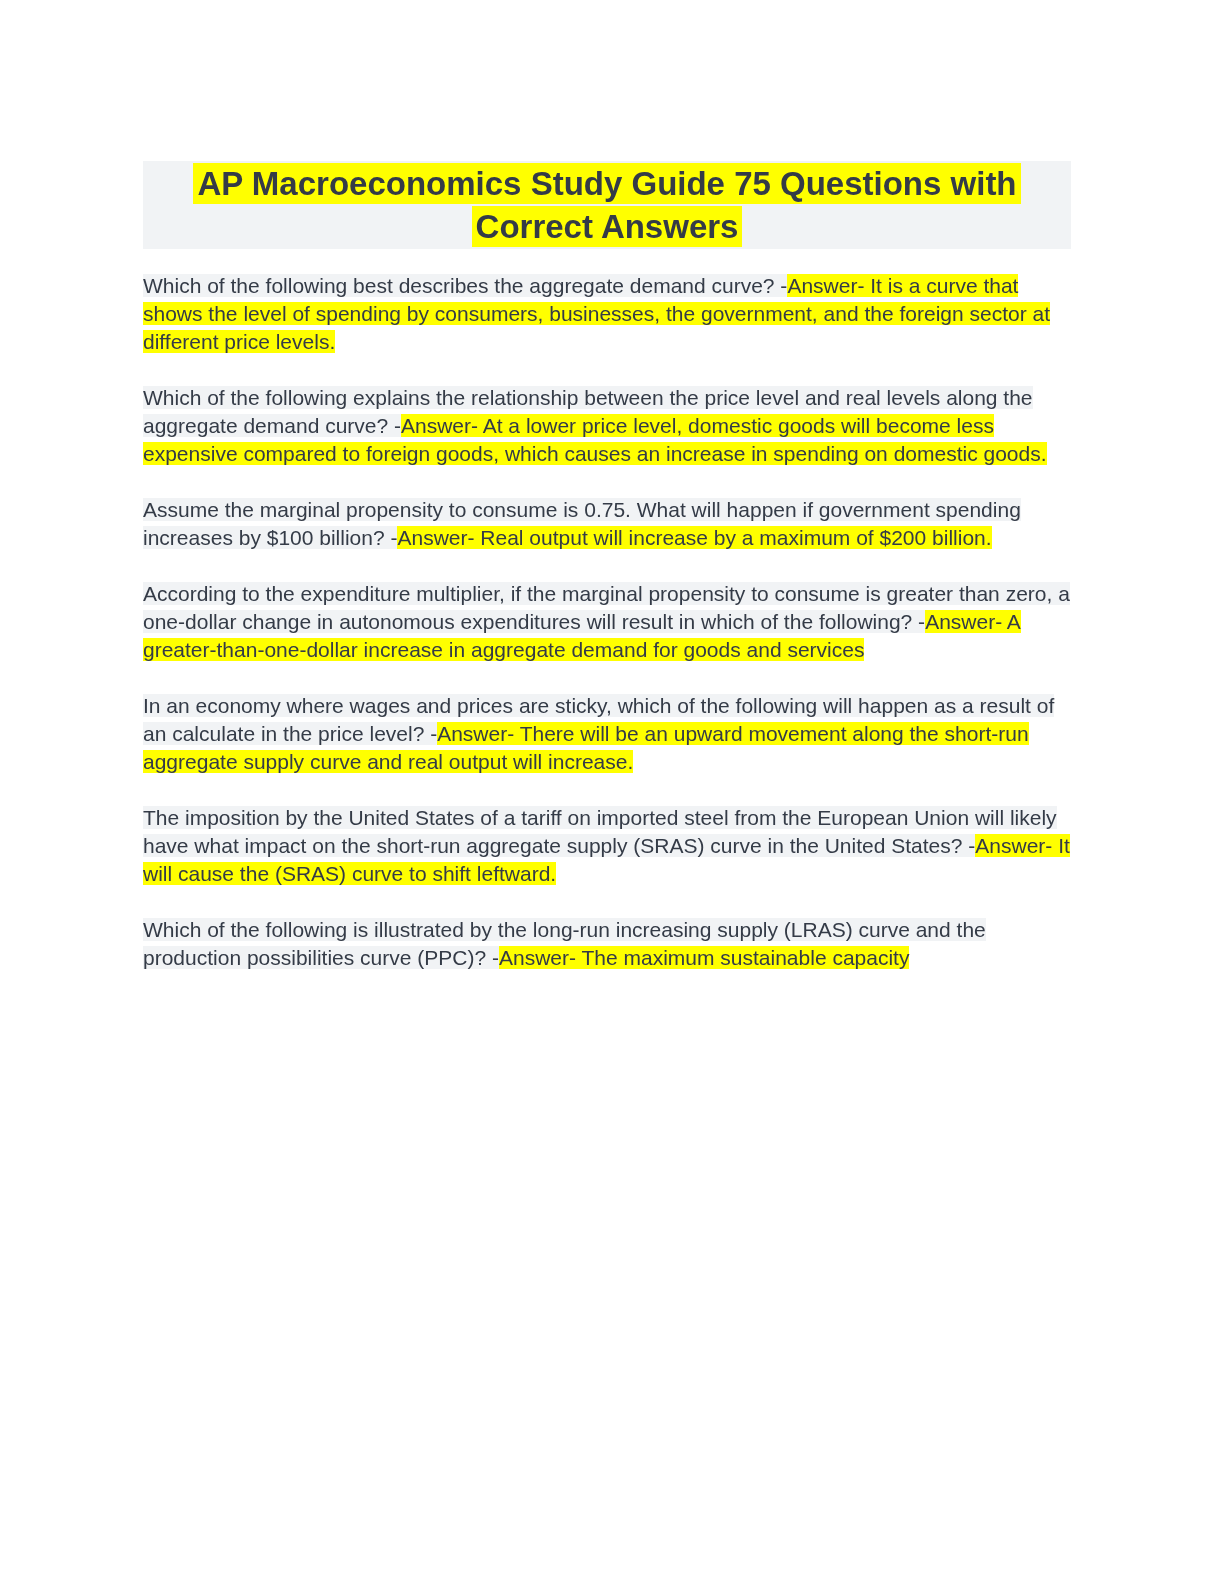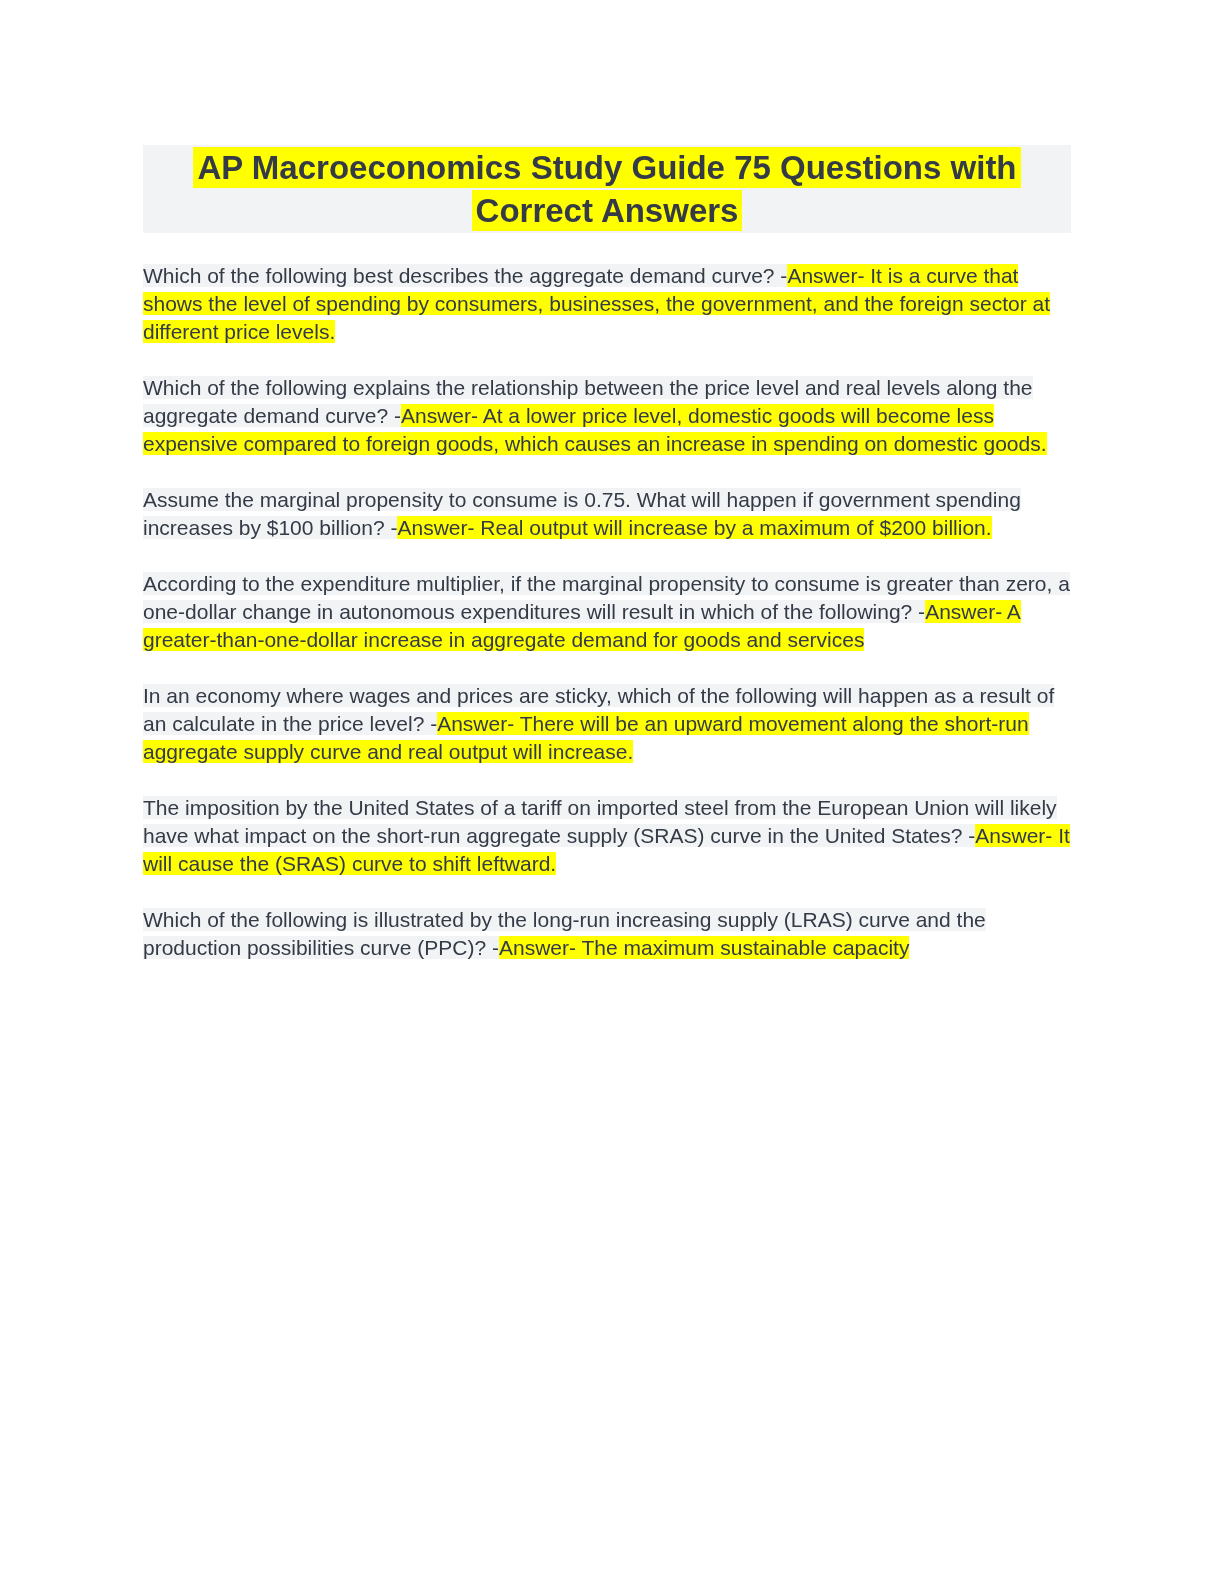--- a/index.html
+++ b/index.html
@@ -22,36 +22,37 @@
     top: 145px;
     width: 928px;
   }
   .title-block {
     background: var(--question-bg, #f1f3f5);
     text-align: center;
     font-weight: bold;
     font-size: 33px;
     line-height: 43px;
     padding: 1px 0;
+    margin-top: 16px;
   }
   .title-line {
     display: block;
   }
   .title-line .hl {
     background: var(--highlight, #ffff00);
     padding: 2px 4px;
     color: inherit;
   }
   .qa {
     margin: 28px 0 0 0;
     font-size: 21px;
     line-height: 28px;
   }
   .qa:first-of-type {
-    margin-top: 29px;
+    margin-top: 23px;
   }
   .q {
     background: var(--question-bg, #f1f3f5);
   }
   mark.a {
     background: var(--highlight, #ffff00);
     color: inherit;
   }
 </style>
 </head>

